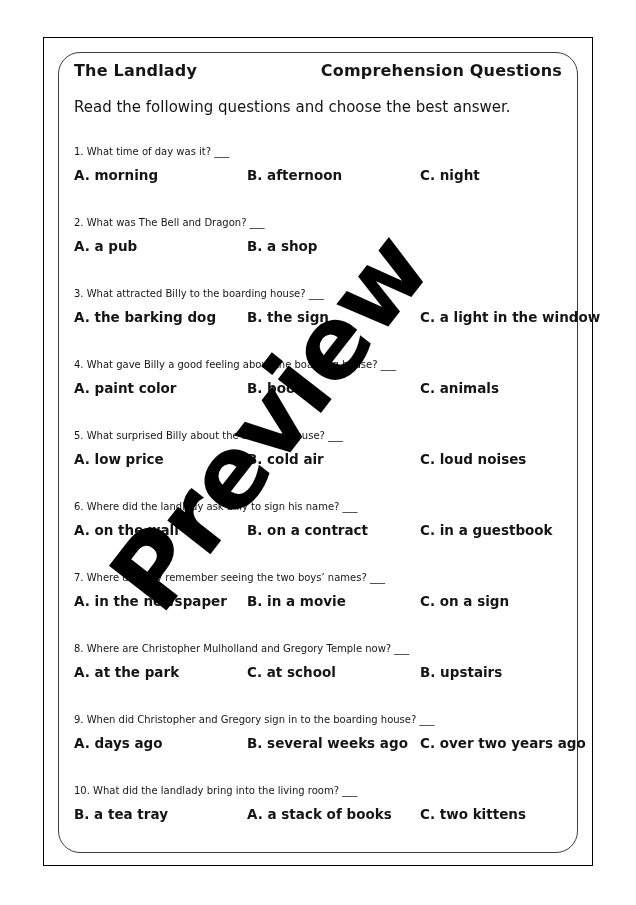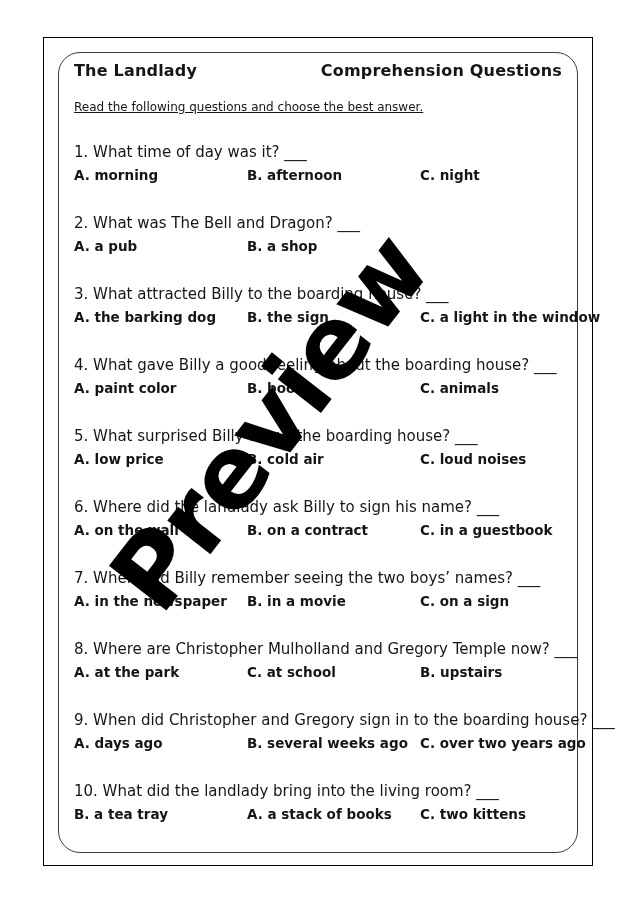--- a/index.html
+++ b/index.html
@@ -43,30 +43,29 @@
     justify-content: space-between;
     align-items: baseline;
     height: 22px;
     line-height: 22px;
     margin-bottom: 16px;
     font-size: 16px;
     font-weight: bold;
     letter-spacing: 0.2px;
   }
   .instruction {
-    font-size: 12px;
+    font-size: 15px;
     line-height: 18px;
     margin-bottom: 27px;
-    text-decoration: underline;
   }
   .qblock {
     margin-bottom: 30px;
   }
   .qtext {
-    font-size: 15px;
+    font-size: 10px;
     line-height: 18px;
     white-space: nowrap;
   }
   .opts {
     margin-top: 5px;
     display: grid;
     grid-template-columns: 173px 173px auto;
     font-size: 13.5px;
     line-height: 18px;
   }

